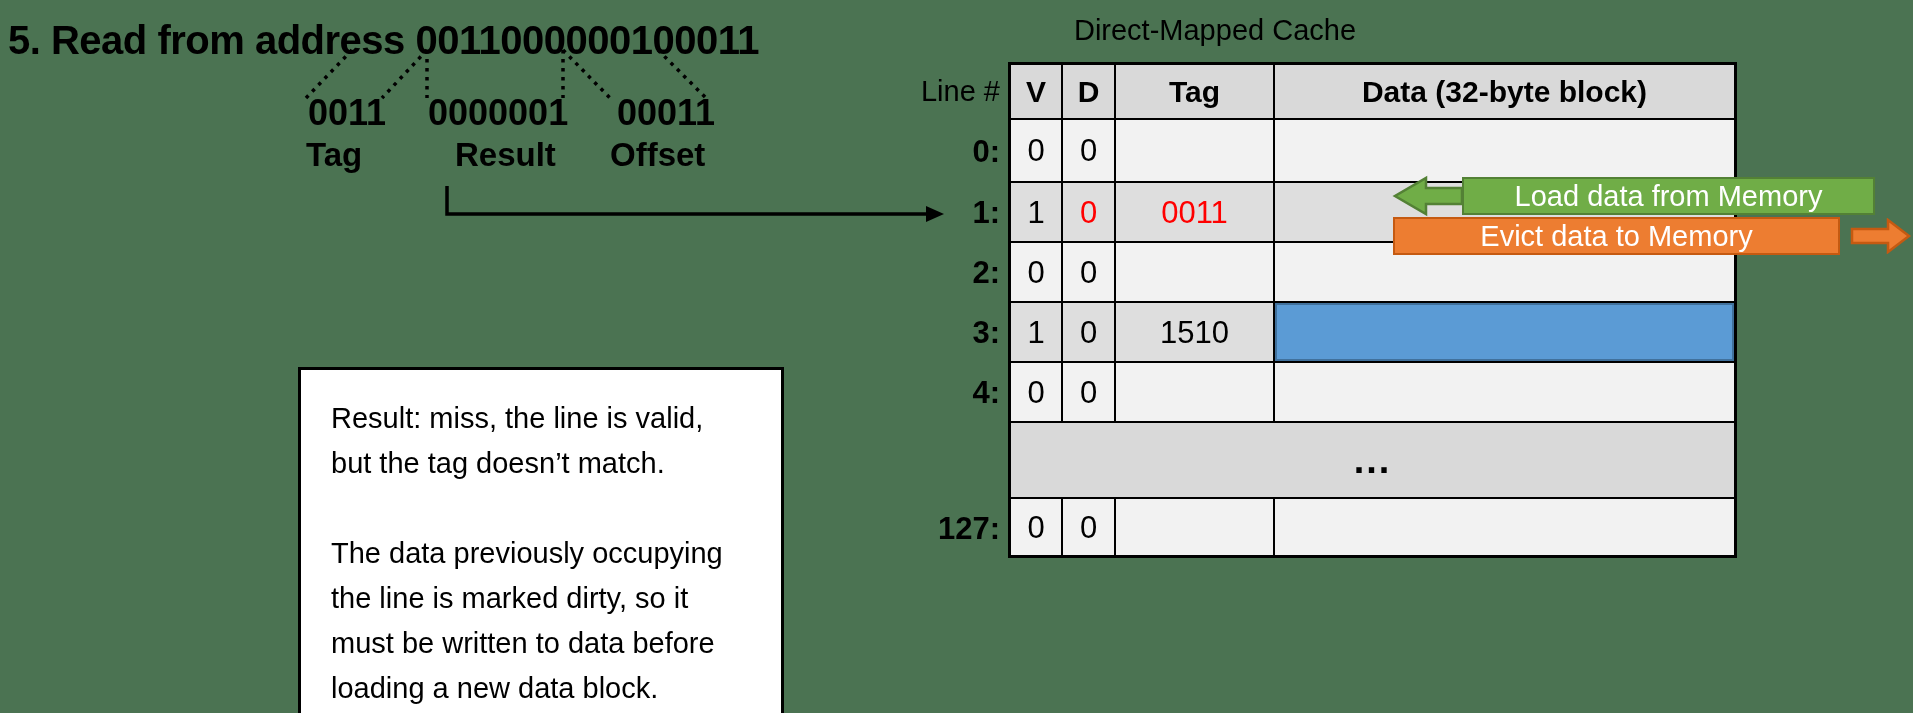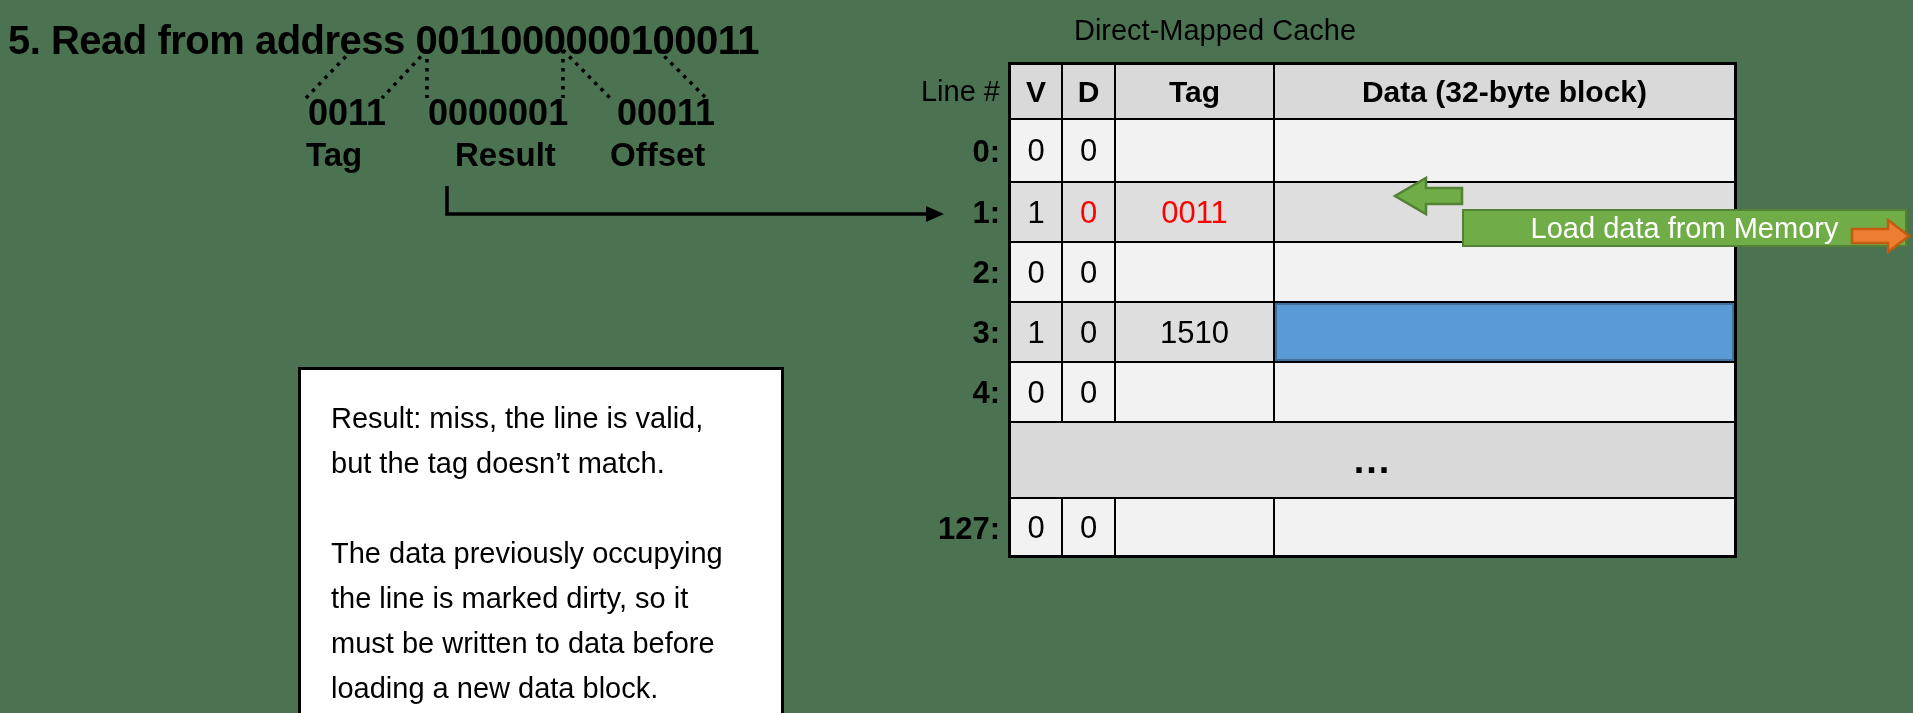--- a/index.html
+++ b/index.html
@@ -35,21 +35,21 @@
   .cell.hdr{background:#d9d9d9;font-weight:700;font-size:30px;}
   .r-light{background:#f2f2f2;}
   .r-dark{background:#dedede;}
   .dots-cell{grid-column:1 / -1;background:#d9d9d9;font-weight:700;font-size:38px;letter-spacing:2px;}
   .red{color:#ff0000;}
   .blue-block{background:#5b9bd5;box-shadow:inset 0 0 0 2px #41719c;}
 
   
   .banner{box-sizing:border-box;display:flex;align-items:center;justify-content:center;
           color:#fff;font-size:29px;white-space:nowrap;}
-  .banner-load{left:1462px;top:177px;width:445px;height:38px;background:#70ad47;border:2px solid #538135;margin-top:32px;}
+  .banner-load{left:1462px;top:177px;width:413px;height:38px;background:#70ad47;border:2px solid #538135;}
   .banner-evict{left:1393px;top:217px;width:447px;height:38px;background:#ed7d31;border:2px solid #c55a11;}
 
   
   .result-box{
     left:298px;top:367px;width:486px;box-sizing:border-box;
     background:#fff;border:3px solid #000;padding:10px 14px;
     font-size:29px;line-height:45px;
   }
   .result-box p{margin:16px;white-space:pre-line;}
   .result-box p + p{margin-top:45px;}
@@ -126,20 +126,21 @@
     <div class="cell r-light last-row">0</div>
     <div class="cell r-light last-row">0</div>
     <div class="cell r-light last-row"></div>
     <div class="cell r-light last-row last-col"></div>
   </div>
 
   <svg class="abs" style="left:1392px;top:175px;" width="72" height="42" viewBox="0 0 72 42">
     <polygon points="70,13 34,13 34,3 3,21 34,39 34,29 70,29" fill="#70ad47" stroke="#538135" stroke-width="2.5"></polygon>
   </svg>
   <div class="abs banner banner-load">Load data from Memory</div>
+  <div class="abs banner banner-evict">Evict data to Memory</div>
   <svg class="abs" style="left:1850px;top:218px;" width="62" height="36" viewBox="0 0 62 36">
     <polygon points="2,11 38,11 38,2 59,18 38,34 38,25 2,25" fill="#ed7d31" stroke="#c55a11" stroke-width="2.5"></polygon>
   </svg>
 
   <div class="abs result-box">
     <p>Result: miss, the line is valid,
 but the tag doesn’t match.</p>
     <p>The data previously occupying
 the line is marked dirty, so it
 must be written to data before

